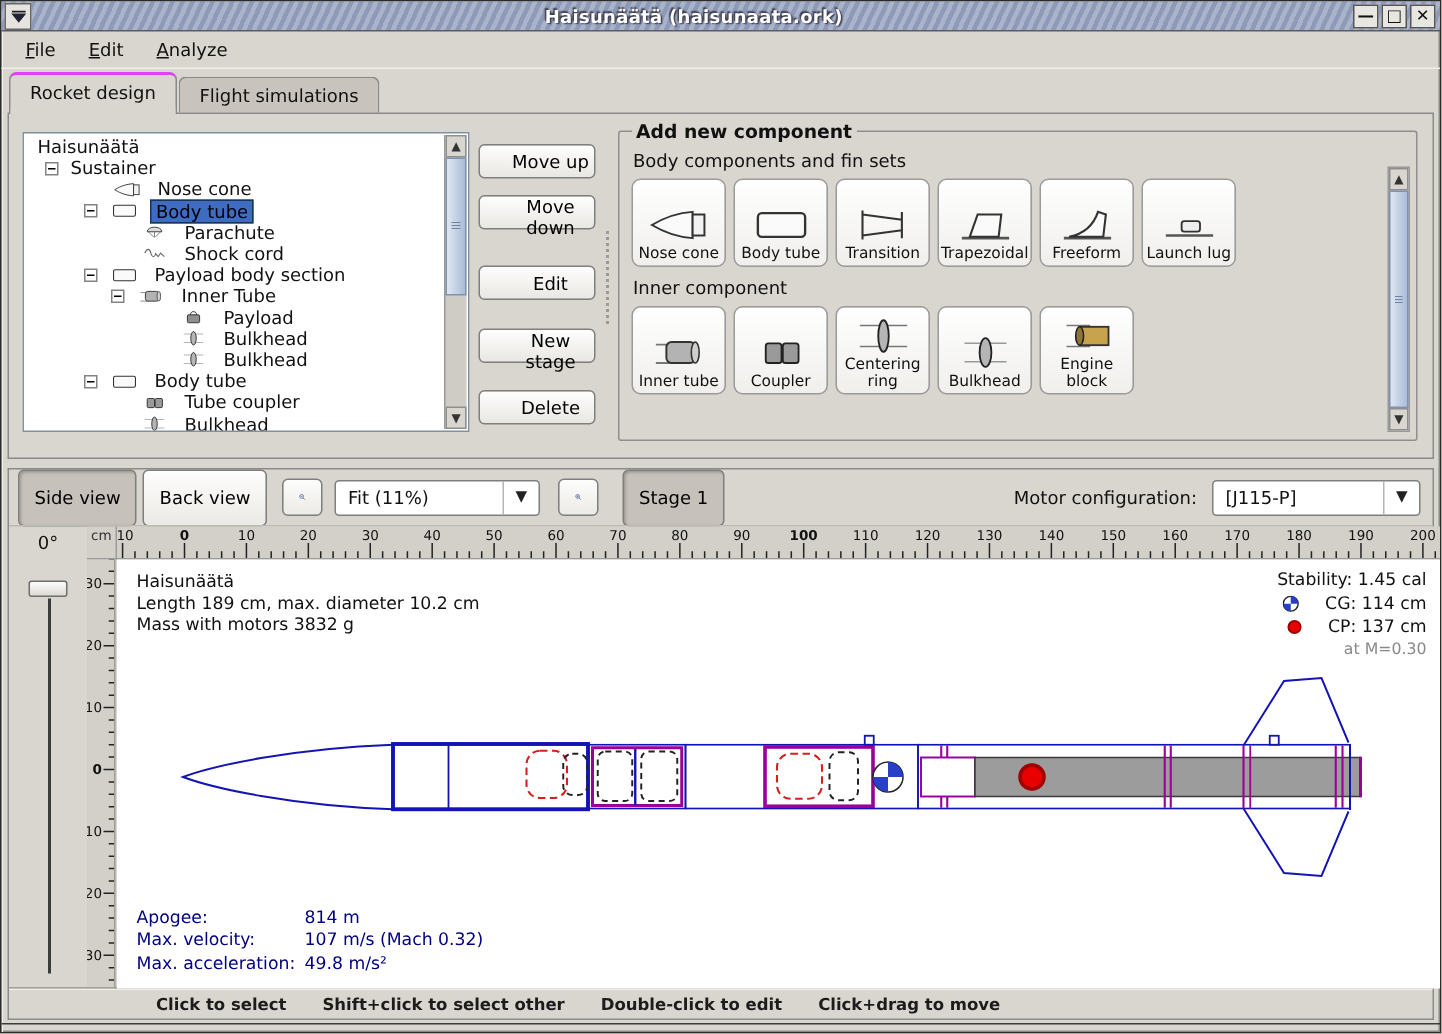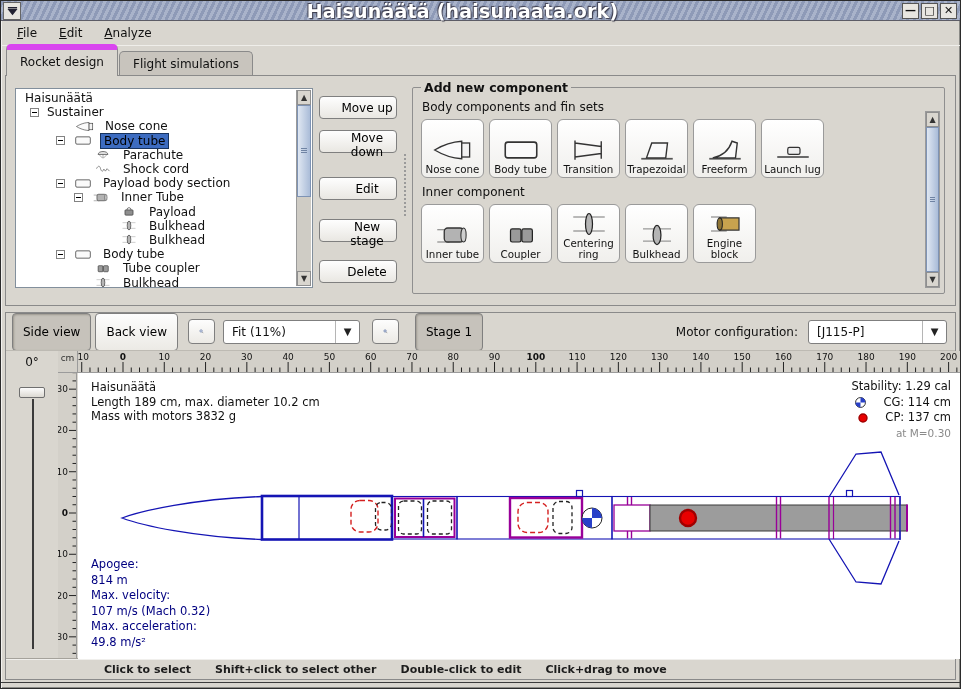--- a/index.html
+++ b/index.html
@@ -7,37 +7,37 @@
               font-family:"DejaVu Sans", sans-serif; font-size:12px; color:#111; }
   .window { width:961px; height:689px; border:1px solid #2b2b2b; display:flex; flex-direction:column;
             background:#d9d6cf; box-shadow: inset 1px 1px 0 #f2f1ee, inset -1px -1px 0 #8a8a86; }
 
   
   .titlebar { height:20px; display:flex; align-items:center; flex:0 0 auto;
     background: repeating-linear-gradient(115deg,#8e9ab7 0 3px,#a9b3ca 3px 6px);
     border-bottom:1px solid #5c5c66; }
   .tb-iconbtn { width:18px; height:18px; margin:1px 2px; background:#e6e4df; border:1px solid #666;
     display:flex; align-items:center; justify-content:center; }
-  .tb-title { flex:1; text-align:center; color:#fff; font-weight:bold; font-size:19px;
+  .tb-title { flex:1; text-align:center; color:#fff; font-weight:bold; font-size:12px;
     text-shadow:1px 1px 1px #3a3a4a, -1px -1px 1px #3a3a4a; letter-spacing:0.2px; }
   .winbtns { display:flex; gap:2px; margin-right:3px; }
   .winbtn { width:17px; height:16px; background:#e8e6e1; border:1px solid #555; color:#111;
     font-size:11px; line-height:13px; text-align:center; font-weight:bold; }
 
   
   .menubar { height:25px; display:flex; align-items:center; padding-left:6px; gap:2px;
     border-bottom:1px solid #efeeea; flex:0 0 auto; }
   .menu-item { padding:3px 10px; display:inline-block; }
   .menu-item::first-letter { text-decoration:underline; }
 
   
   .tabrow { height:29px; display:flex; align-items:flex-end; padding-left:5px; flex:0 0 auto; }
   .tab { padding:5px 13px 5px; border:1px solid #8a8a8a; border-bottom:none;
     border-radius:5px 5px 0 0; background:#c8c4bd; margin-right:1px; margin-bottom:-1px; position:relative; }
-  .tab.active { background:#d9d6cf; border-top:6px solid #d946ef; z-index:3; padding-bottom:7px; }
+  .tab.active { background:#d9d6cf; border-top:2px solid #d946ef; z-index:3; padding-bottom:7px; }
 
   
   .tab-content { height:231px; border:1px solid #8a8a8a; margin:0 4px; background:#d9d6cf;
     display:flex; position:relative; flex:0 0 auto; z-index:2; }
   .tree-panel { width:298px; height:200px; margin:12px 0 0 9px; background:#fff;
     border:1px solid #828f9c; position:relative; overflow:hidden; }
   .tree-rows { position:absolute; inset:1px 16px 1px 1px; padding:1px 0 0 3px; }
   .trow { display:flex; align-items:center; height:14.2px; white-space:nowrap; }
   .tsp { display:inline-block; height:1px; }
   .exp { width:9px; height:9px; border:1px solid #838383; background:#fff; position:relative;
@@ -106,21 +106,21 @@
     font-size:9px; color:#333; display:flex; align-items:flex-start; justify-content:center; padding-top:2px; }
   .hruler { background:#d3d0c9; border-bottom:1px solid #9b9b9b; overflow:hidden; }
   .vruler { background:#d3d0c9; border-right:1px solid #9b9b9b; overflow:hidden; }
   .canvas { position:relative; background:#fff; overflow:hidden; }
   .canvas svg.rocket { position:absolute; inset:0; }
   .cv-info { position:absolute; left:13px; top:7px; font-size:11.5px; line-height:14.5px; }
   .cv-stab { position:absolute; right:9px; top:6px; font-size:11.5px; line-height:15.5px; text-align:right; }
   .cv-stab .dim { color:#8a8a8a; font-size:10.5px; }
   .legrow { display:flex; align-items:center; justify-content:flex-end; gap:17px; }
   .cv-flight { position:absolute; left:13px; bottom:9px; color:#000080; font-size:11.5px; line-height:15.5px; }
-  .cv-flight .fl { display:flex;flex-direction:column; } .cv-flight .fl b { font-weight:normal; width:112px; }
+  .cv-flight .fl { display:flex; } .cv-flight .fl b { font-weight:normal; width:112px; }
   .statusbar { height:21px; border-top:1px solid #a5a29b; box-shadow:inset 0 1px 0 #f0efec;
     display:flex; align-items:center; gap:24px; padding-left:98px; font-size:11px; font-weight:600;
     color:#1c1c1c; flex:0 0 auto; white-space:nowrap; }
   .bottomframe { height:6px; border-top:1px solid #3c3c3c; flex:0 0 auto; }
   text { font-family:"DejaVu Sans", sans-serif; }
 </style>
 </head>
 <body>
 
 <svg width="0" height="0" style="position:absolute" aria-hidden="true">
@@ -682,21 +682,21 @@
           <line x1="817" y1="124" x2="817" y2="165.5" stroke="#990099" stroke-width="1.4"></line>
           <line x1="822" y1="123" x2="822" y2="167" stroke="#1414b4" stroke-width="1.3"></line>
           <line x1="829" y1="131.5" x2="829" y2="158.5" stroke="#990099" stroke-width="2"></line>
         </svg>
         <div class="cv-info">
           <div>Haisunäätä</div>
           <div>Length 189 cm, max. diameter 10.2 cm</div>
           <div>Mass with motors 3832 g</div>
         </div>
         <div class="cv-stab">
-          <div>Stability: 1.29 cal</div>
+          <div>Stability: 1.45 cal</div>
           <div class="legrow">
             <svg width="11" height="11" viewBox="-6 -6 12 12">
                 <circle r="5.4" fill="#fff" stroke="#222" stroke-width="1"></circle>
                 <path d="M0 0 L0 -5.4 A5.4 5.4 0 0 1 5.4 0 Z" fill="#2840c8"></path>
                 <path d="M0 0 L0 5.4 A5.4 5.4 0 0 1 -5.4 0 Z" fill="#2840c8"></path>
               </svg>
             <span>CG: 114 cm</span>
           </div>
           <div class="legrow">
             <svg width="10" height="10" viewBox="-5 -5 10 10">

